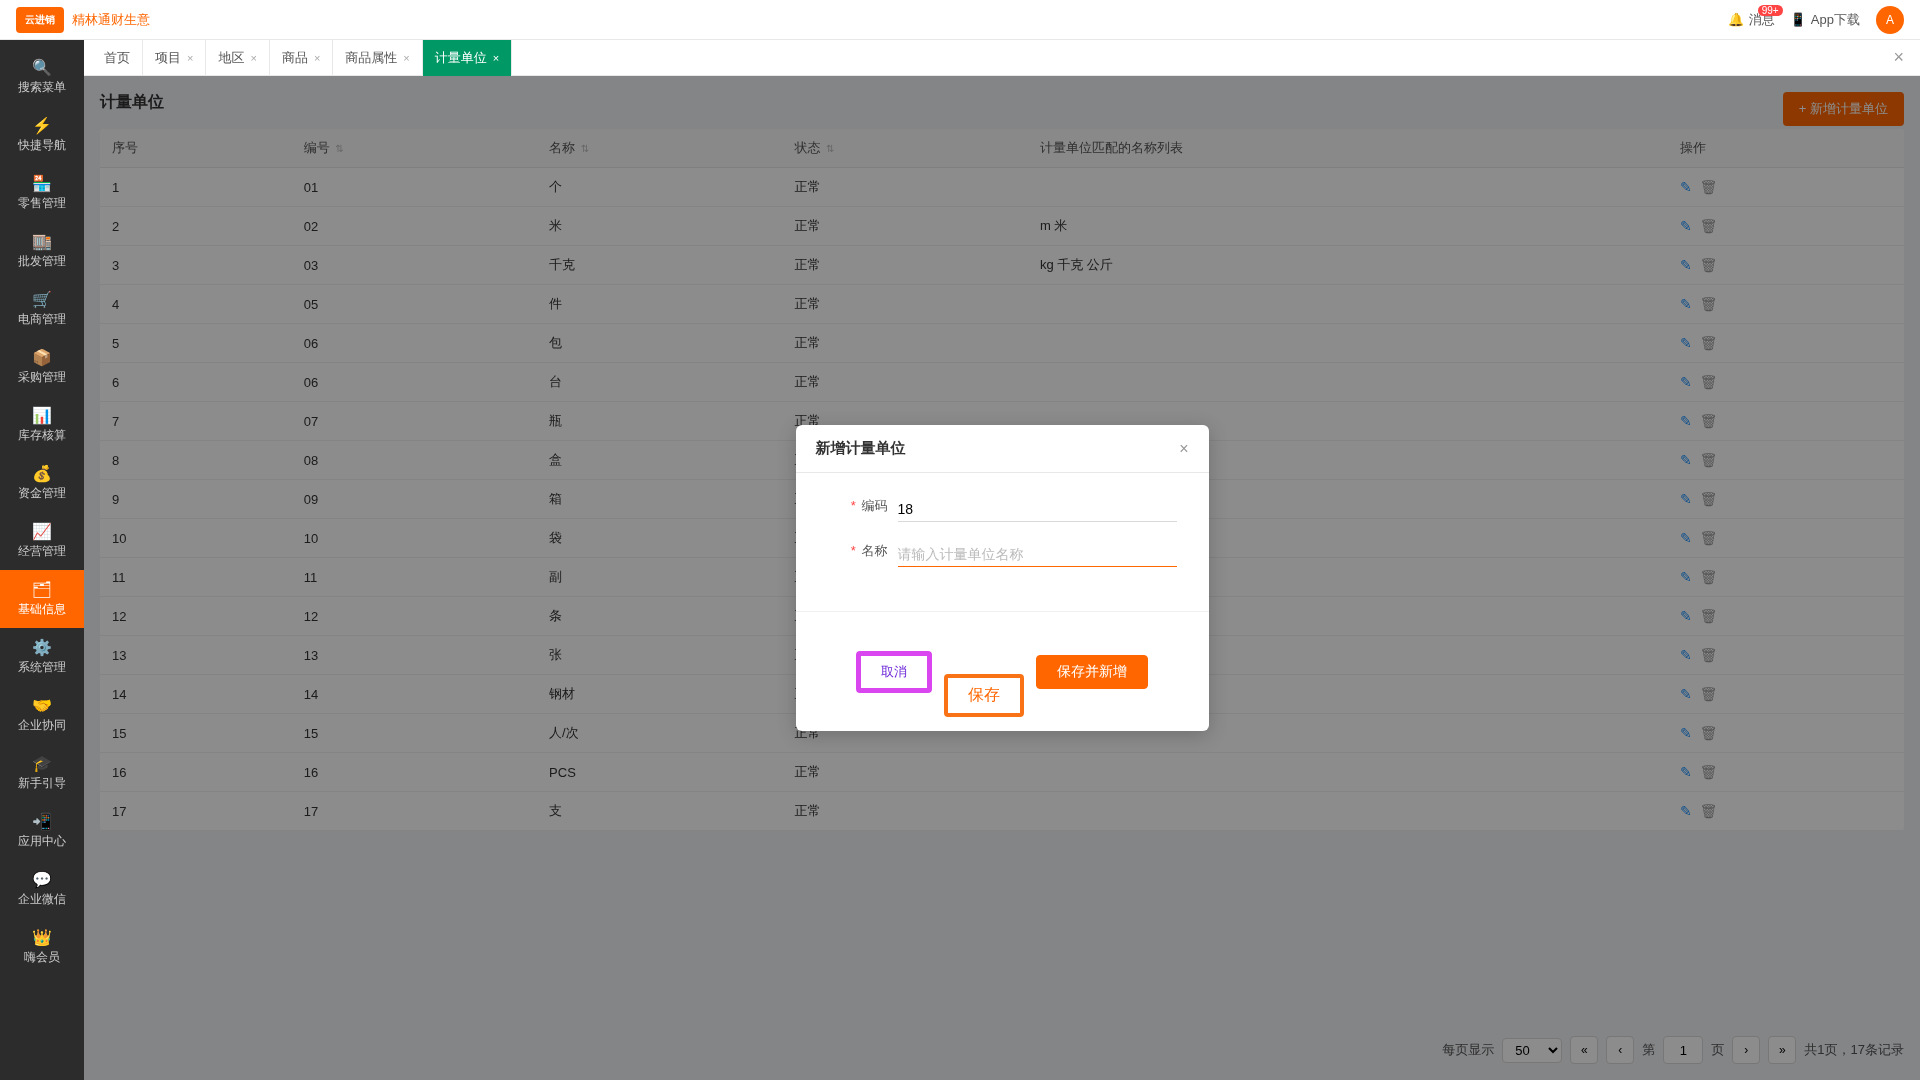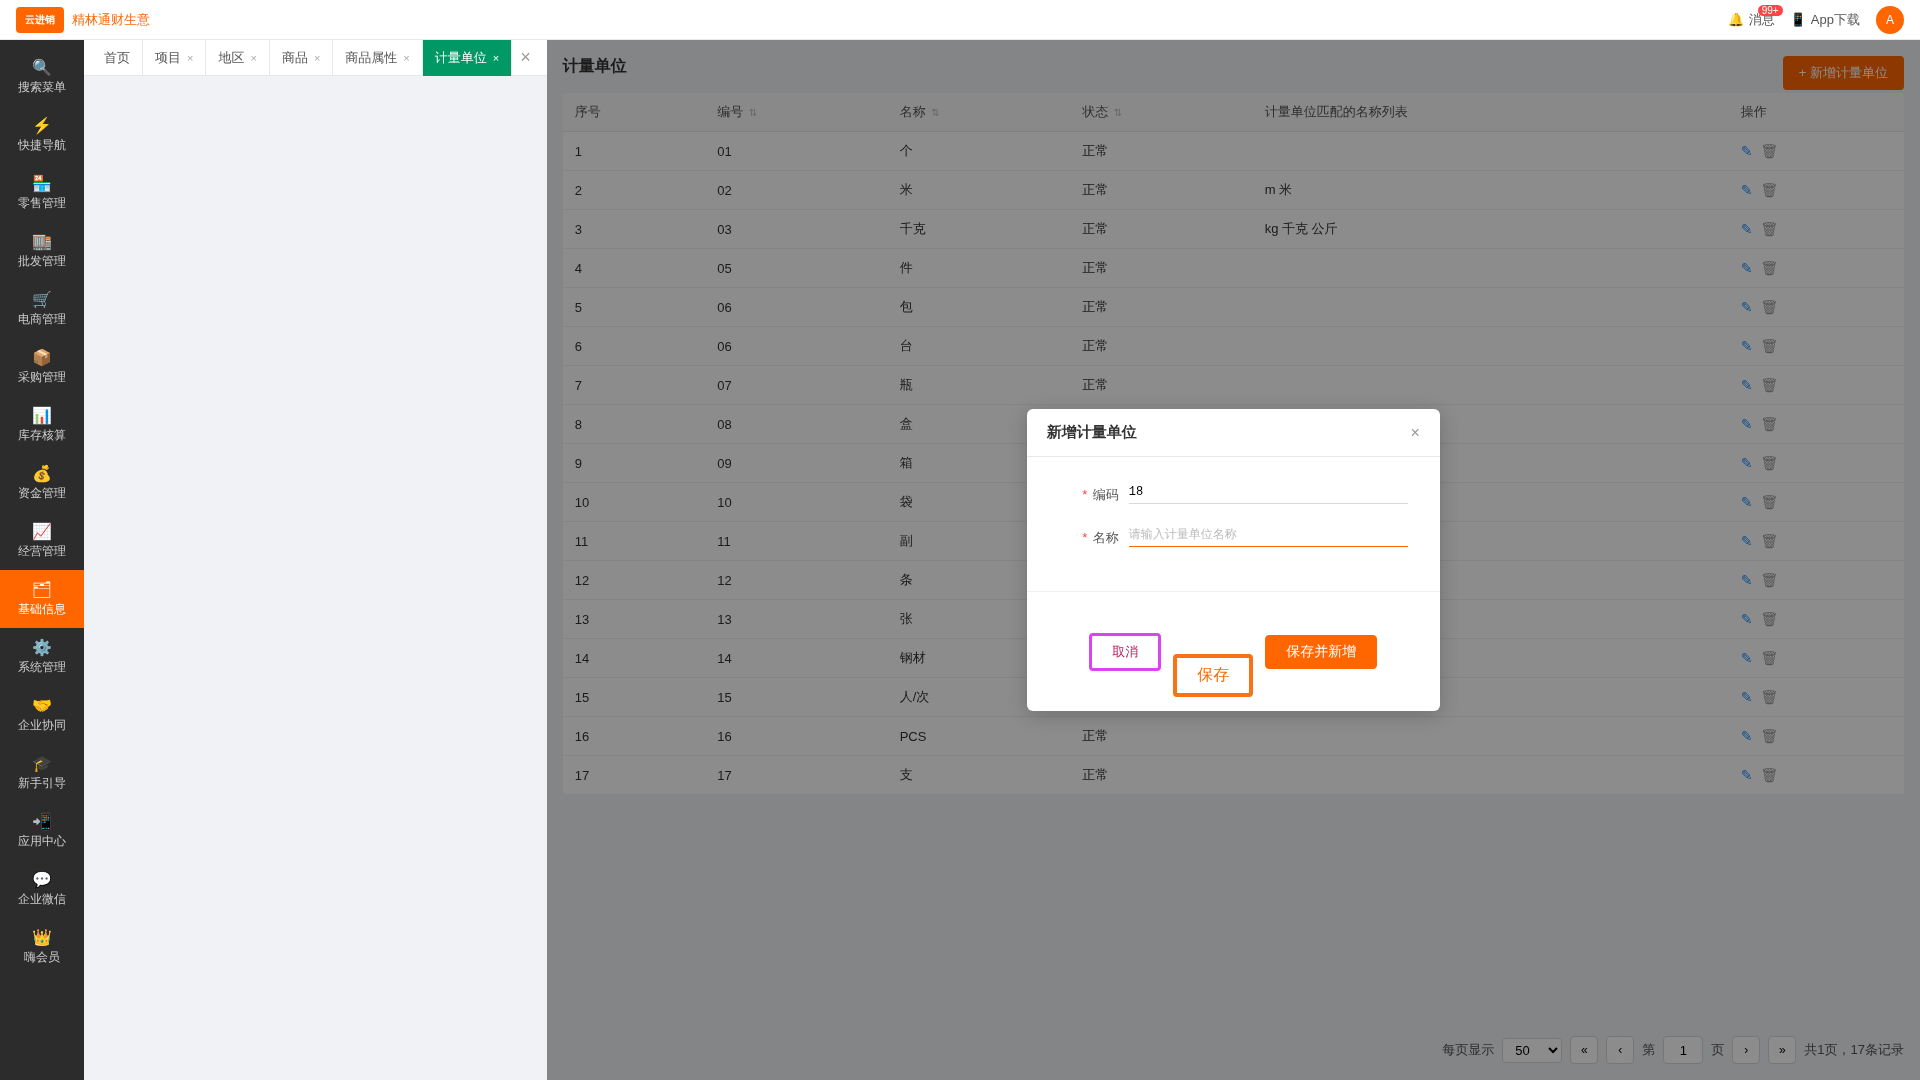--- a/index.html
+++ b/index.html
@@ -89,21 +89,21 @@
       cursor: pointer;
       font-size: 12px;
     }
     .sidebar-item.active { background: #ff6600; color: white; }
     .sidebar-item .s-icon { font-size: 16px; margin-bottom: 2px; }
 
     
     .content-area {
       flex: 1;
       display: flex;
-      flex-direction: row;
+      flex-direction: column;
       background: #f0f2f5;
     }
 
     
     .tabs-bar {
       height: 36px;
       background: #fff;
       border-bottom: 1px solid #e8e8e8;
       display: flex;
       align-items: center;
@@ -271,60 +271,59 @@
     .modal-close {
       cursor: pointer;
       color: #999;
       font-size: 16px;
     }
     .modal-body {
       padding: 24px 32px;
     }
     .form-row {
       display: flex;
-      align-items: flex-end;
+      align-items: flex-start;
       margin-bottom: 20px;
     }
     .form-label {
       font-size: 13px;
       color: #555;
       width: 60px;
       text-align: right;
       margin-right: 10px;
     }
     .form-label .required { color: #ff4444; margin-right: 2px; }
     .form-input {
       flex: 1;
       border: none;
       border-bottom: 1px solid #d9d9d9;
       padding: 4px 0;
-      font-size: 12px;
+      font-size: 14px;
       outline: none;
-      font-family: Liberation Mono, monospace;
     }
     .form-input.focused {
       border-bottom: 1px solid #ff6600;
     }
     .form-input::placeholder { color: #bbb; }
     .modal-footer {
       padding: 14px 20px;
       display: flex;
       align-items: center;
       justify-content: center;
       gap: 12px;
       border-top: 1px solid #f0f0f0;
     }
     .btn-cancel {
-      border: 3px solid #d946ef;
+      border: 5px solid #d946ef;
       background: #fff;
       padding: 7px 20px;
       border-radius: 4px;
       cursor: pointer;
       font-size: 13px;
-      color: #be185d;
+      color: #6d28d9;
     }
     .btn-save {
       border: 4px solid #f97316;
       background: #fff;
       color: #ff6600;
       padding: 7px 20px;
       border-radius: 4px;
       cursor: pointer;
       font-size: 16px;
       margin-top: 48px;

